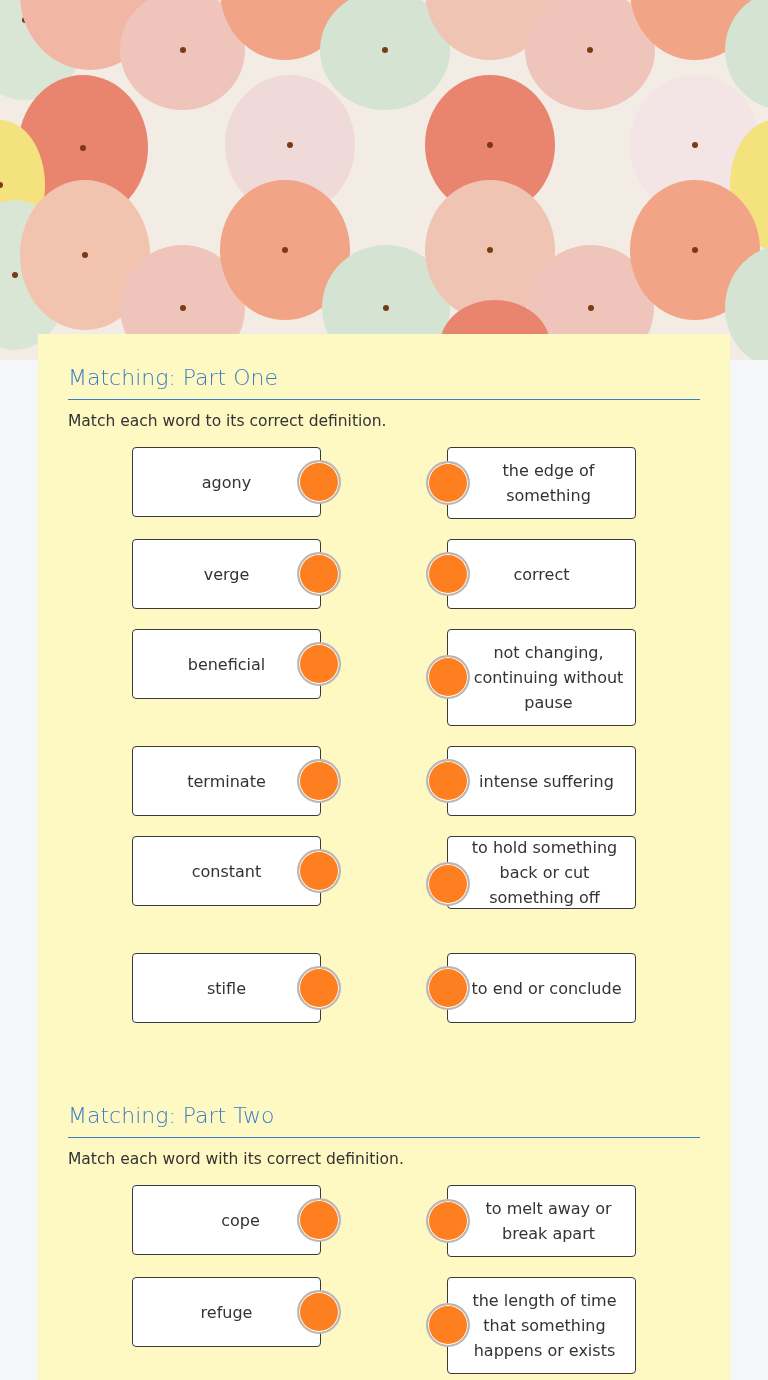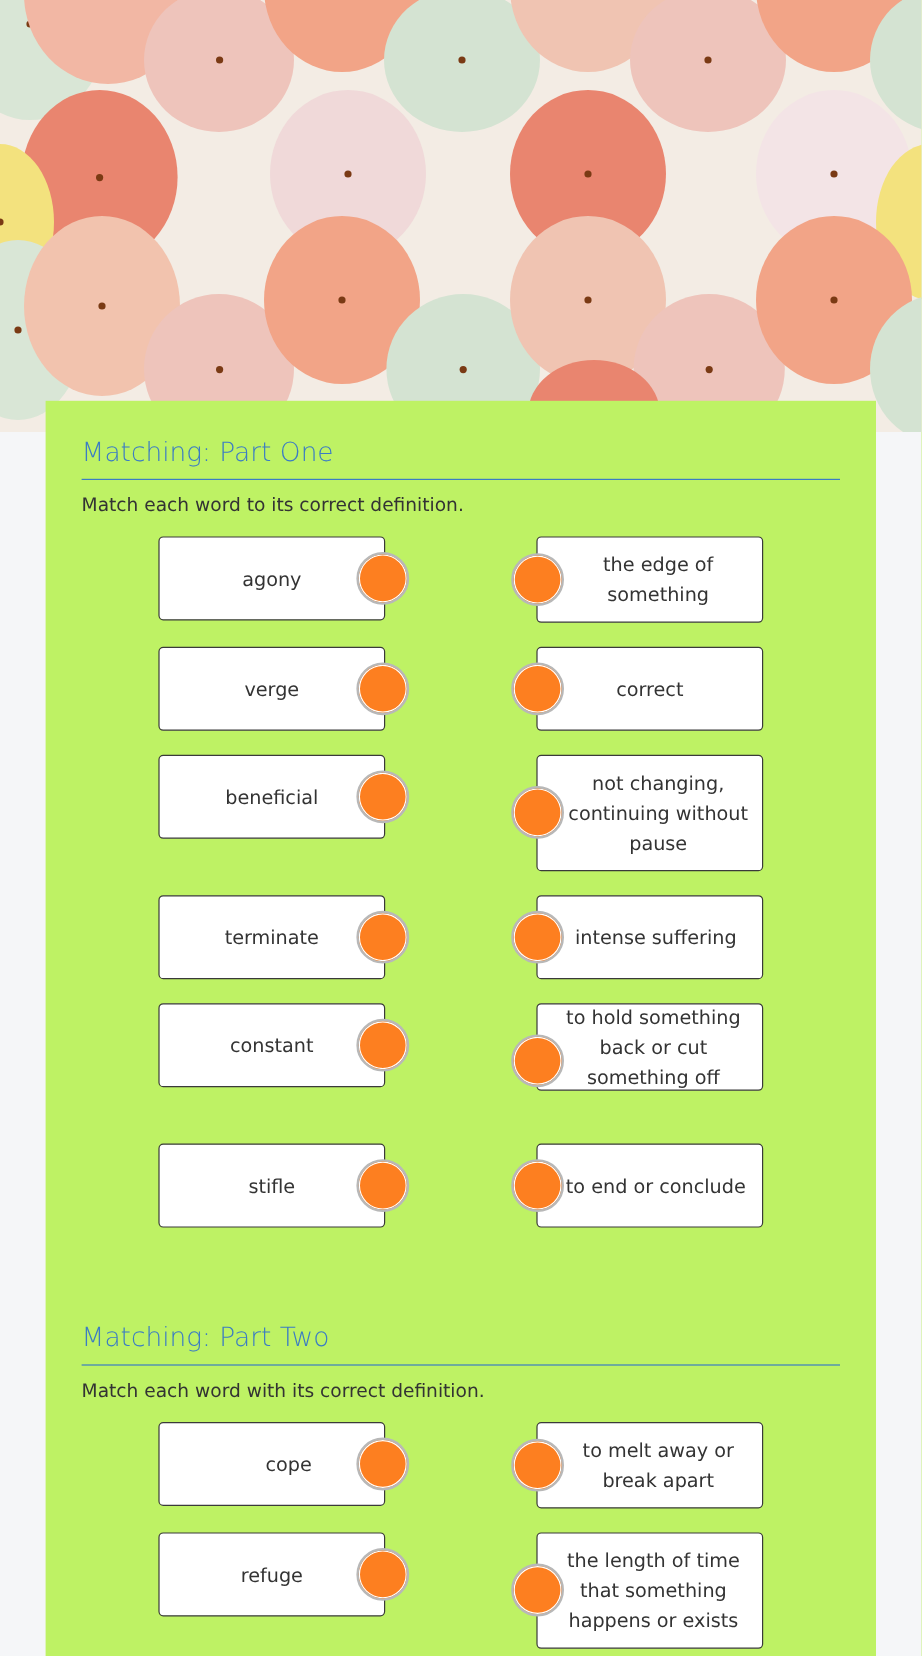--- a/index.html
+++ b/index.html
@@ -30,21 +30,21 @@
     .title-line {
       font-family: "DejaVu Sans", sans-serif;
       font-weight: 300;
       font-size: 54px; line-height: 68px;
       color: #3b7cc4;
       letter-spacing: 0.5px;
       white-space: nowrap;
     }
     .card {
       position: absolute; left: 38px; top: 334px; width: 692px; height: 1046px;
-      background: #bef264;
+      background: #fef9c3;
     }
     .section { position: absolute; left: 30px; width: 632px; }
     .section-title {
       font-size: 22px; color: #3b7cc4; font-weight: 300;
       padding-bottom: 8px;
       border-bottom: 1.5px solid #3b7cc4;
       height: 36px; line-height: 28px;
     }
     .instructions {
       margin-top: 12px;

